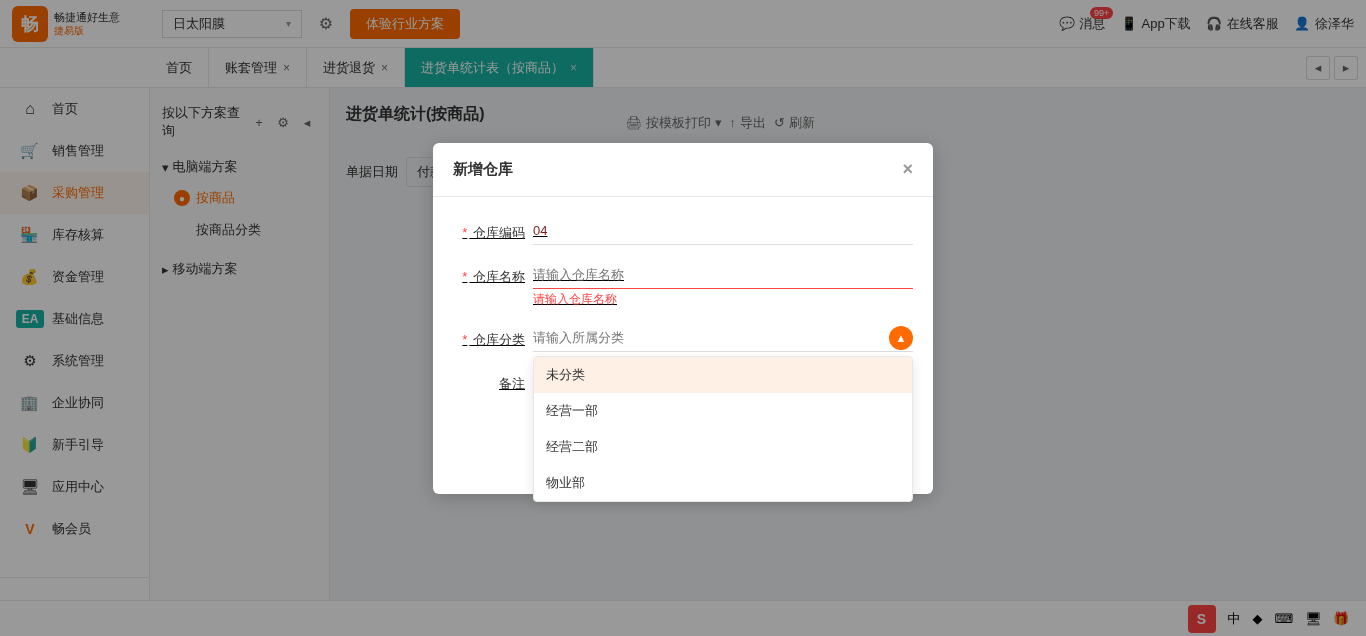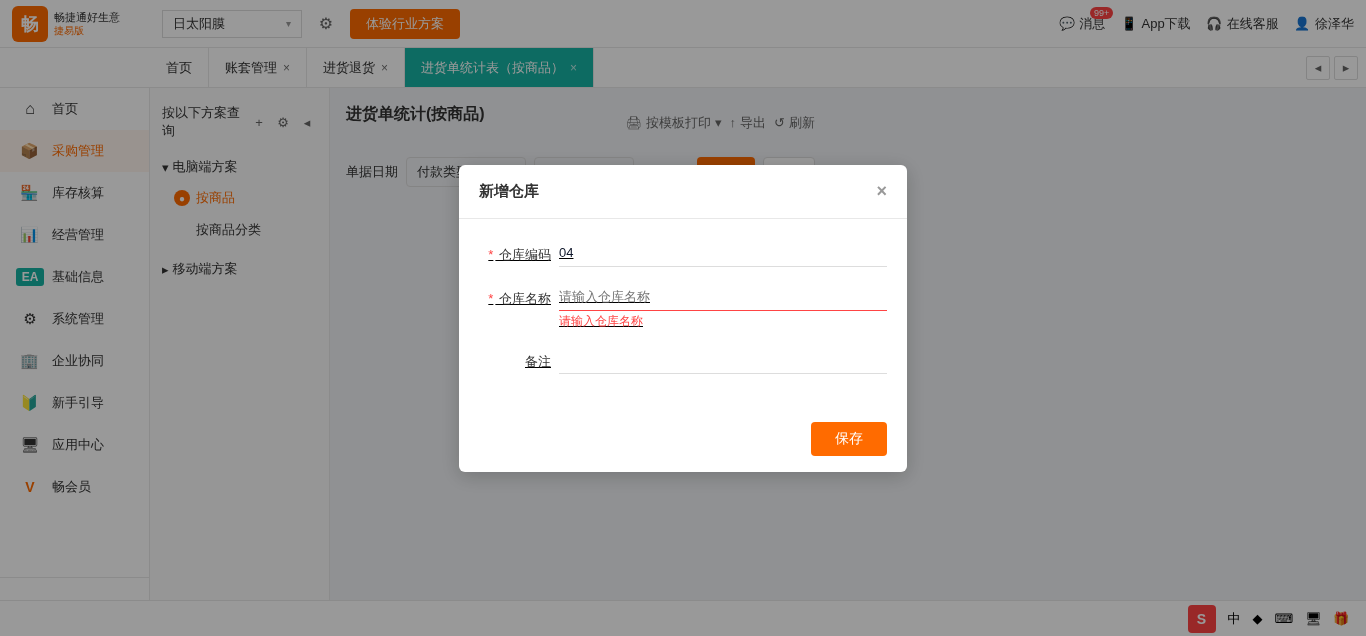--- a/index.html
+++ b/index.html
@@ -220,21 +220,21 @@
       z-index: 100;
       display: flex;
       align-items: center;
       justify-content: center;
     }
 
     
     .modal {
       background: #fff;
       border-radius: 6px;
-      width: 448px;
+      width: 500px;
       box-shadow: 0 4px 20px rgba(0,0,0,0.2);
       position: relative;
       padding-bottom: 0;
       overflow: visible;
     }
     .modal-header {
       padding: 16px 20px;
       border-bottom: 1px solid #e8e8e8;
       font-size: 15px;
       font-weight: bold;
@@ -271,21 +271,21 @@
       color: #ff4444;
       margin-right: 2px;
     }
     .form-input {
       flex: 1;
       border: none;
       border-bottom: 1px solid #ddd;
       padding: 6px 0;
       font-size: 13px;
       outline: none;
-      color: #0f172a;
+      color: #7f1d1d;
     }
     .form-input.error-border {
       border-bottom: 1px solid #ff4444;
     }
     .error-msg {
       color: #ff4444;
       font-size: 12px;
       margin-top: 2px;
       display: block;
     }
@@ -581,31 +581,35 @@
   </div>
 </div>
 
 <div class="main-layout">
 
   <div class="sidebar">
     <div class="sidebar-item">
       <span class="si-icon icon-home"></span>
       <span>首页</span>
     </div>
+    <div class="sidebar-item">
+      <span class="si-icon icon-cart"></span>
+      <span>销售管理</span>
+    </div>
     <div class="sidebar-item active">
       <span class="si-icon icon-purchase"></span>
       <span>采购管理</span>
     </div>
     <div class="sidebar-item">
       <span class="si-icon icon-warehouse"></span>
       <span>库存核算</span>
     </div>
     <div class="sidebar-item">
-      <span class="si-icon icon-ops"></span>
-      <span>经营管理</span>
+      <span class="si-icon icon-finance"></span>
+      <span>资金管理</span>
     </div>
     <div class="sidebar-item">
       <span class="si-icon" style="font-size:12px;background:#17b3a3;color:white;border-radius:3px;padding:1px 3px;font-weight:bold;">EA</span>
       <span>基础信息</span>
     </div>
     <div class="sidebar-item">
       <span class="si-icon icon-sys"></span>
       <span>系统管理</span>
     </div>
     <div class="sidebar-item">
@@ -746,20 +750,37 @@
             <span class="required">*</span>
             <span>仓库名称</span>
           </div>
           <input type="text" class="form-input error-border" style="flex: 1 1 0%; border-top: none; border-right: none; border-left: none; border-image: initial; border-bottom: 1px solid rgb(255, 68, 68); padding: 6px 0px; font-size: 13px; outline: none;" placeholder="请输入仓库名称">
         </div>
         <div style="padding-left:80px;width:100%;">
           <span class="error-msg">请输入仓库名称</span>
         </div>
       </div>
 
+      <div class="form-row">
+        <div class="form-label">
+          <span class="required">*</span>
+          <span>仓库分类</span>
+        </div>
+        <div class="select-wrap">
+          <input type="text" class="select-input" placeholder="请输入所属分类" style="">
+          <div class="select-arrow">▲</div>
+          
+          <div class="dropdown-list">
+            <div class="dropdown-item selected">未分类</div>
+            <div class="dropdown-item">经营一部</div>
+            <div class="dropdown-item">经营二部</div>
+            <div class="dropdown-item">物业部</div>
+          </div>
+        </div>
+      </div>
 
       <div class="form-row">
         <div class="form-label">
           <span>备注</span>
         </div>
         <input type="text" class="form-input" style="flex: 1 1 0%; border-top: none; border-right: none; border-left: none; border-image: initial; border-bottom: 1px solid rgb(221, 221, 221); padding: 6px 0px; font-size: 13px; outline: none;">
       </div>
     </div>
     <div class="modal-footer">
       <button class="btn-save">保存</button>

